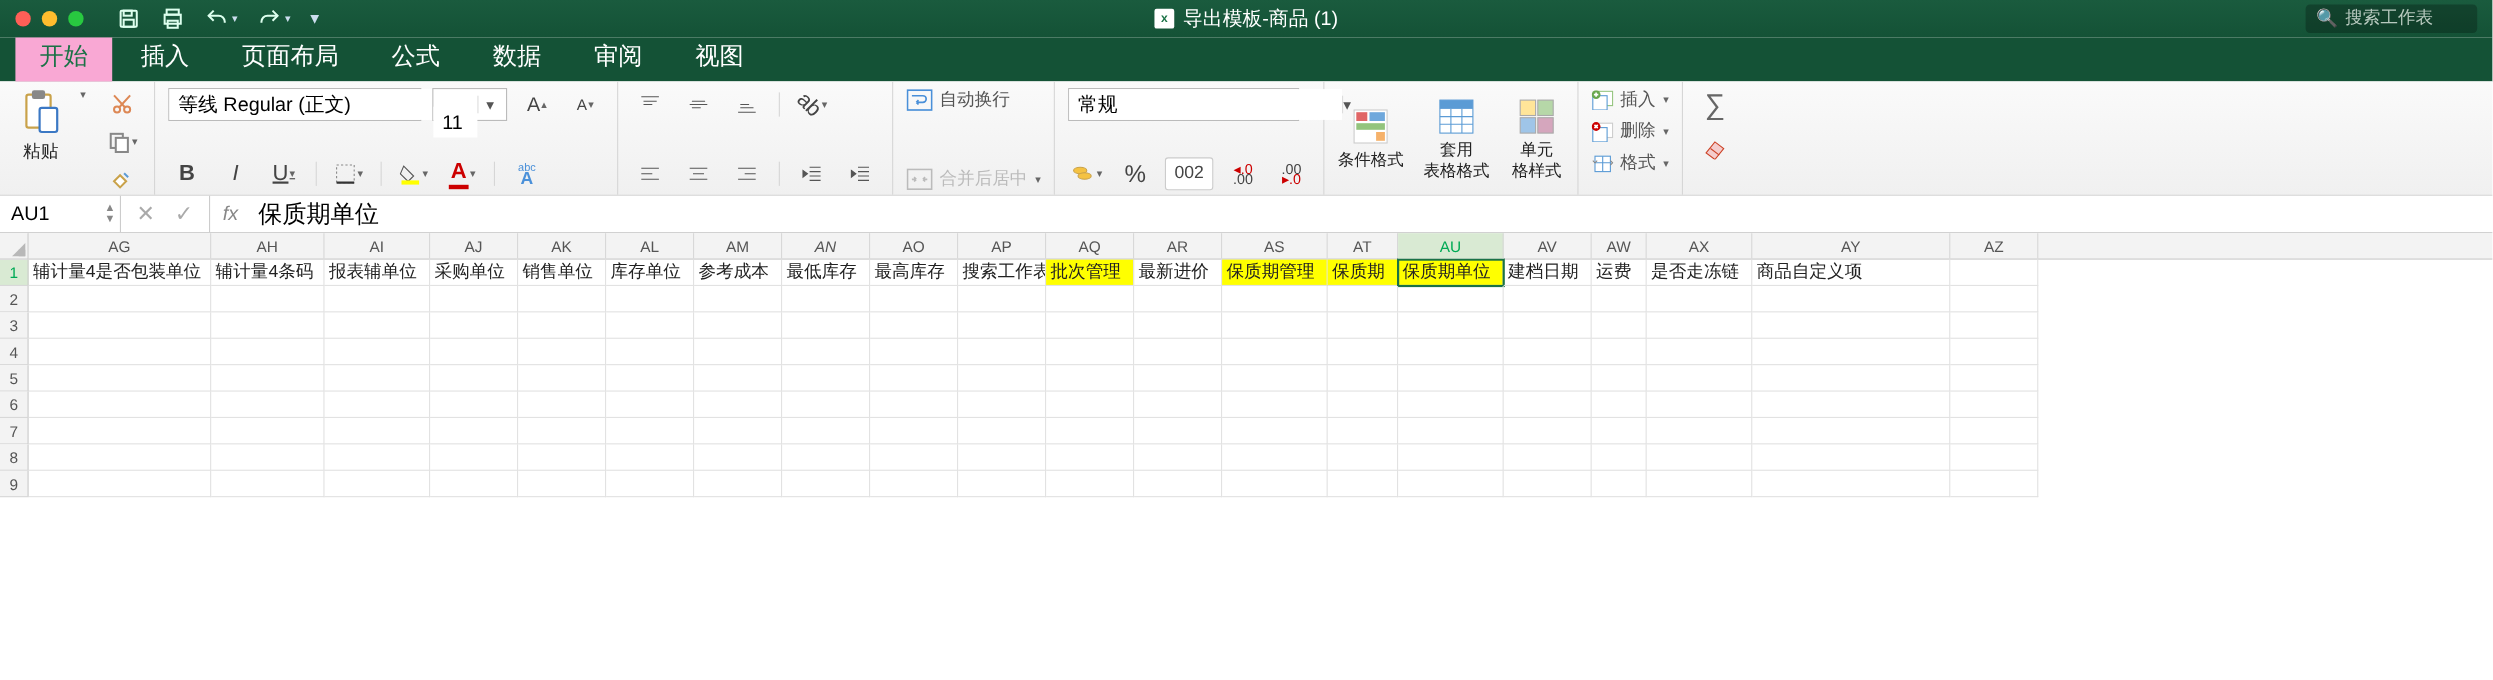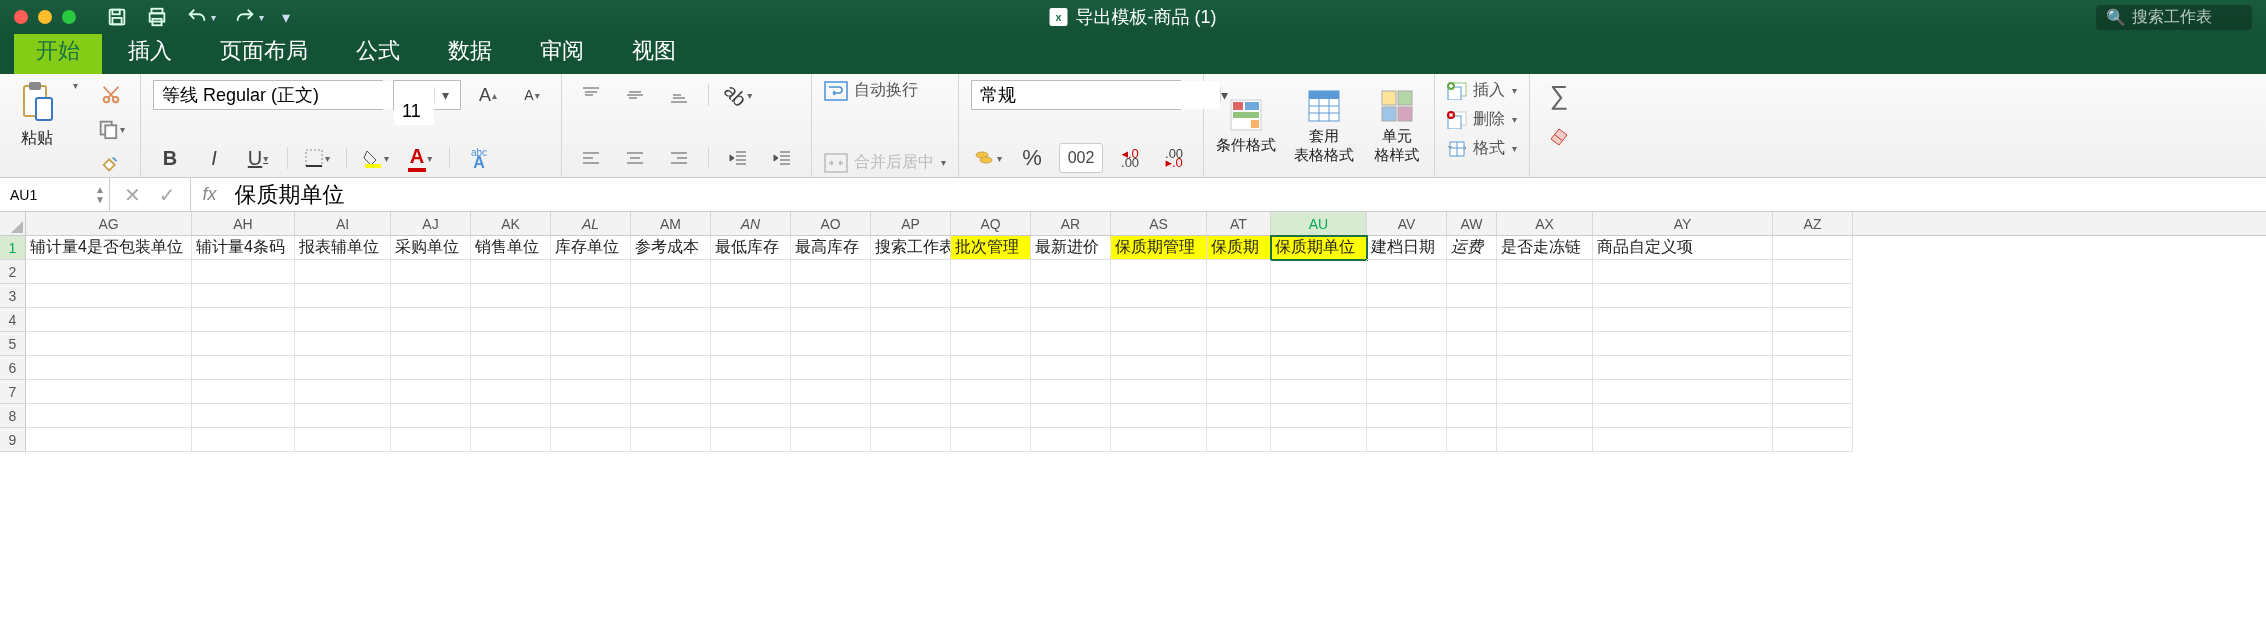--- a/index.html
+++ b/index.html
@@ -14,38 +14,38 @@
   .qat-btn{display:flex;align-items:center;gap:2px;color:#dfe;}
   .title-center{position:absolute;left:50%;transform:translateX(-50%);display:flex;align-items:center;gap:8px;font-size:18px;}
   .doc-icon{width:18px;height:18px;background:#fff;border-radius:2px;display:flex;align-items:center;justify-content:center;color:#1a7246;font-size:11px;font-weight:bold;}
   .search-box{margin-left:auto;margin-right:14px;display:flex;align-items:center;gap:6px;background:rgba(0,0,0,.25);padding:3px 10px;border-radius:4px;color:#cde;font-size:16px;min-width:150px;}
   .search-box input{background:transparent;border:none;outline:none;color:#fff;font-size:16px;width:110px;}
   .search-box input::placeholder{color:#b8c9bf;}
   
   
   .tabstrip{height:40px;background:#145236;display:flex;align-items:flex-end;padding-left:14px;gap:4px;}
   .tab{padding:8px 22px 8px;color:#fff;font-size:22px;cursor:pointer;}
-  .tab.active{background:#84cc16;color:#1a7246;border-top-left-radius:4px;border-top-right-radius:4px;text-align:center;}
+  .tab.active{background:#f9a8d4;color:#1a7246;border-top-left-radius:4px;border-top-right-radius:4px;text-align:center;}
   
   
   .ribbon{height:104px;background:linear-gradient(#fafafa,#f0f0f0);border-bottom:1px solid #ccc;display:flex;align-items:stretch;}
   .group{display:flex;flex-direction:column;justify-content:space-between;padding:6px 12px 4px;border-right:1px solid #d6d6d6;position:relative;}
   .group-row{display:flex;align-items:center;gap:10px;}
   .big-btn{display:flex;flex-direction:column;align-items:center;gap:4px;min-width:50px;}
   .combo{display:flex;align-items:center;background:#fff;border:1px solid #bbb;height:30px;}
   .combo input{border:none;outline:none;padding:0 8px;font-size:18px;height:100%;}
   .combo .arr{width:22px;text-align:center;color:#555;border-left:1px solid #ddd;}
   .rb-btn{width:34px;height:30px;display:flex;align-items:center;justify-content:center;border:1px solid transparent;border-radius:3px;font-size:20px;color:#444;}
   .sep{width:1px;background:#d6d6d6;align-self:stretch;margin:4px 2px;}
   .chev{font-size:10px;color:#666;margin-left:1px;}
   
   
   .fbar{height:34px;border-bottom:1px solid #ccc;display:flex;align-items:center;background:#fff;}
   .namebox{width:110px;height:100%;display:flex;align-items:center;border-right:1px solid #ccc;}
-  .namebox input{border:none;outline:none;padding:0 10px;font-size:14px;width:80px;}
+  .namebox input{border:none;outline:none;padding:0 10px;font-size:18px;width:80px;}
   .stepper{display:flex;flex-direction:column;margin-left:auto;padding-right:4px;color:#888;}
   .stepper span{font-size:10px;line-height:10px;}
   .fedit{display:flex;align-items:center;gap:18px;padding:0 14px;border-right:1px solid #ccc;height:100%;color:#aaa;font-size:20px;}
   .fx{font-style:italic;color:#888;padding:0 12px;font-size:18px;}
   .formula-input{flex:1;border:none;outline:none;font-size:22px;padding:0 6px;}
 
   
   .grid-wrap{position:relative;}
   .corner{position:absolute;top:0;left:0;width:26px;height:24px;background:#f3f3f3;border-right:1px solid #ccc;border-bottom:1px solid #ccc;display:flex;align-items:flex-end;justify-content:flex-end;}
   .corner::after{content:"";border:6px solid transparent;border-right-color:#b8b8b8;border-bottom-color:#b8b8b8;margin:2px;}
@@ -424,21 +424,21 @@
 </div>
 
 <div class="grid-wrap">
   <div class="corner"></div>
   <div class="col-headers" id="col-headers">
       <div class="ch" style="width: 166px;">AG</div>
       <div class="ch" style="width: 103px;">AH</div>
       <div class="ch" style="width: 96px;">AI</div>
       <div class="ch" style="width: 80px;">AJ</div>
       <div class="ch" style="width: 80px;">AK</div>
-      <div class="ch" style="width: 80px; font-style: italic;">AL</div>
+      <div class="ch" style="width: 80px;">AL</div>
       <div class="ch" style="width: 80px;">AM</div>
       <div class="ch" style="width: 80px; font-style: italic;">AN</div>
       <div class="ch" style="width: 80px;">AO</div>
       <div class="ch" style="width: 80px;">AP</div>
       <div class="ch" style="width: 80px;">AQ</div>
       <div class="ch" style="width: 80px;">AR</div>
       <div class="ch" style="width: 96px;">AS</div>
       <div class="ch" style="width: 64px;">AT</div>
       <div class="ch sel" style="width: 96px;">AU</div>
       <div class="ch" style="width: 80px;">AV</div>
@@ -459,21 +459,21 @@
         <div class="cell" style="width: 80px;">参考成本</div>
         <div class="cell" style="width: 80px;">最低库存</div>
         <div class="cell" style="width: 80px;">最高库存</div>
         <div class="cell" style="width: 80px;">搜索工作表</div>
         <div class="cell hl" style="width: 80px;">批次管理</div>
         <div class="cell" style="width: 80px;">最新进价</div>
         <div class="cell hl" style="width: 96px;">保质期管理</div>
         <div class="cell hl" style="width: 64px;">保质期</div>
         <div class="cell hl active" style="width: 96px;">保质期单位</div>
         <div class="cell" style="width: 80px;">建档日期</div>
-        <div class="cell" style="width: 50px; font-style: italic;">运费</div>
+        <div class="cell" style="width: 50px;">运费</div>
         <div class="cell" style="width: 96px;">是否走冻链</div>
         <div class="cell" style="width: 180px;">商品自定义项</div>
         <div class="cell" style="width: 80px;"></div>
       </div>
       <div class="row">
         <div class="rh">2</div>
         <div class="cell" style="width: 166px;"></div>
         <div class="cell" style="width: 103px;"></div>
         <div class="cell" style="width: 96px;"></div>
         <div class="cell" style="width: 80px;"></div>

